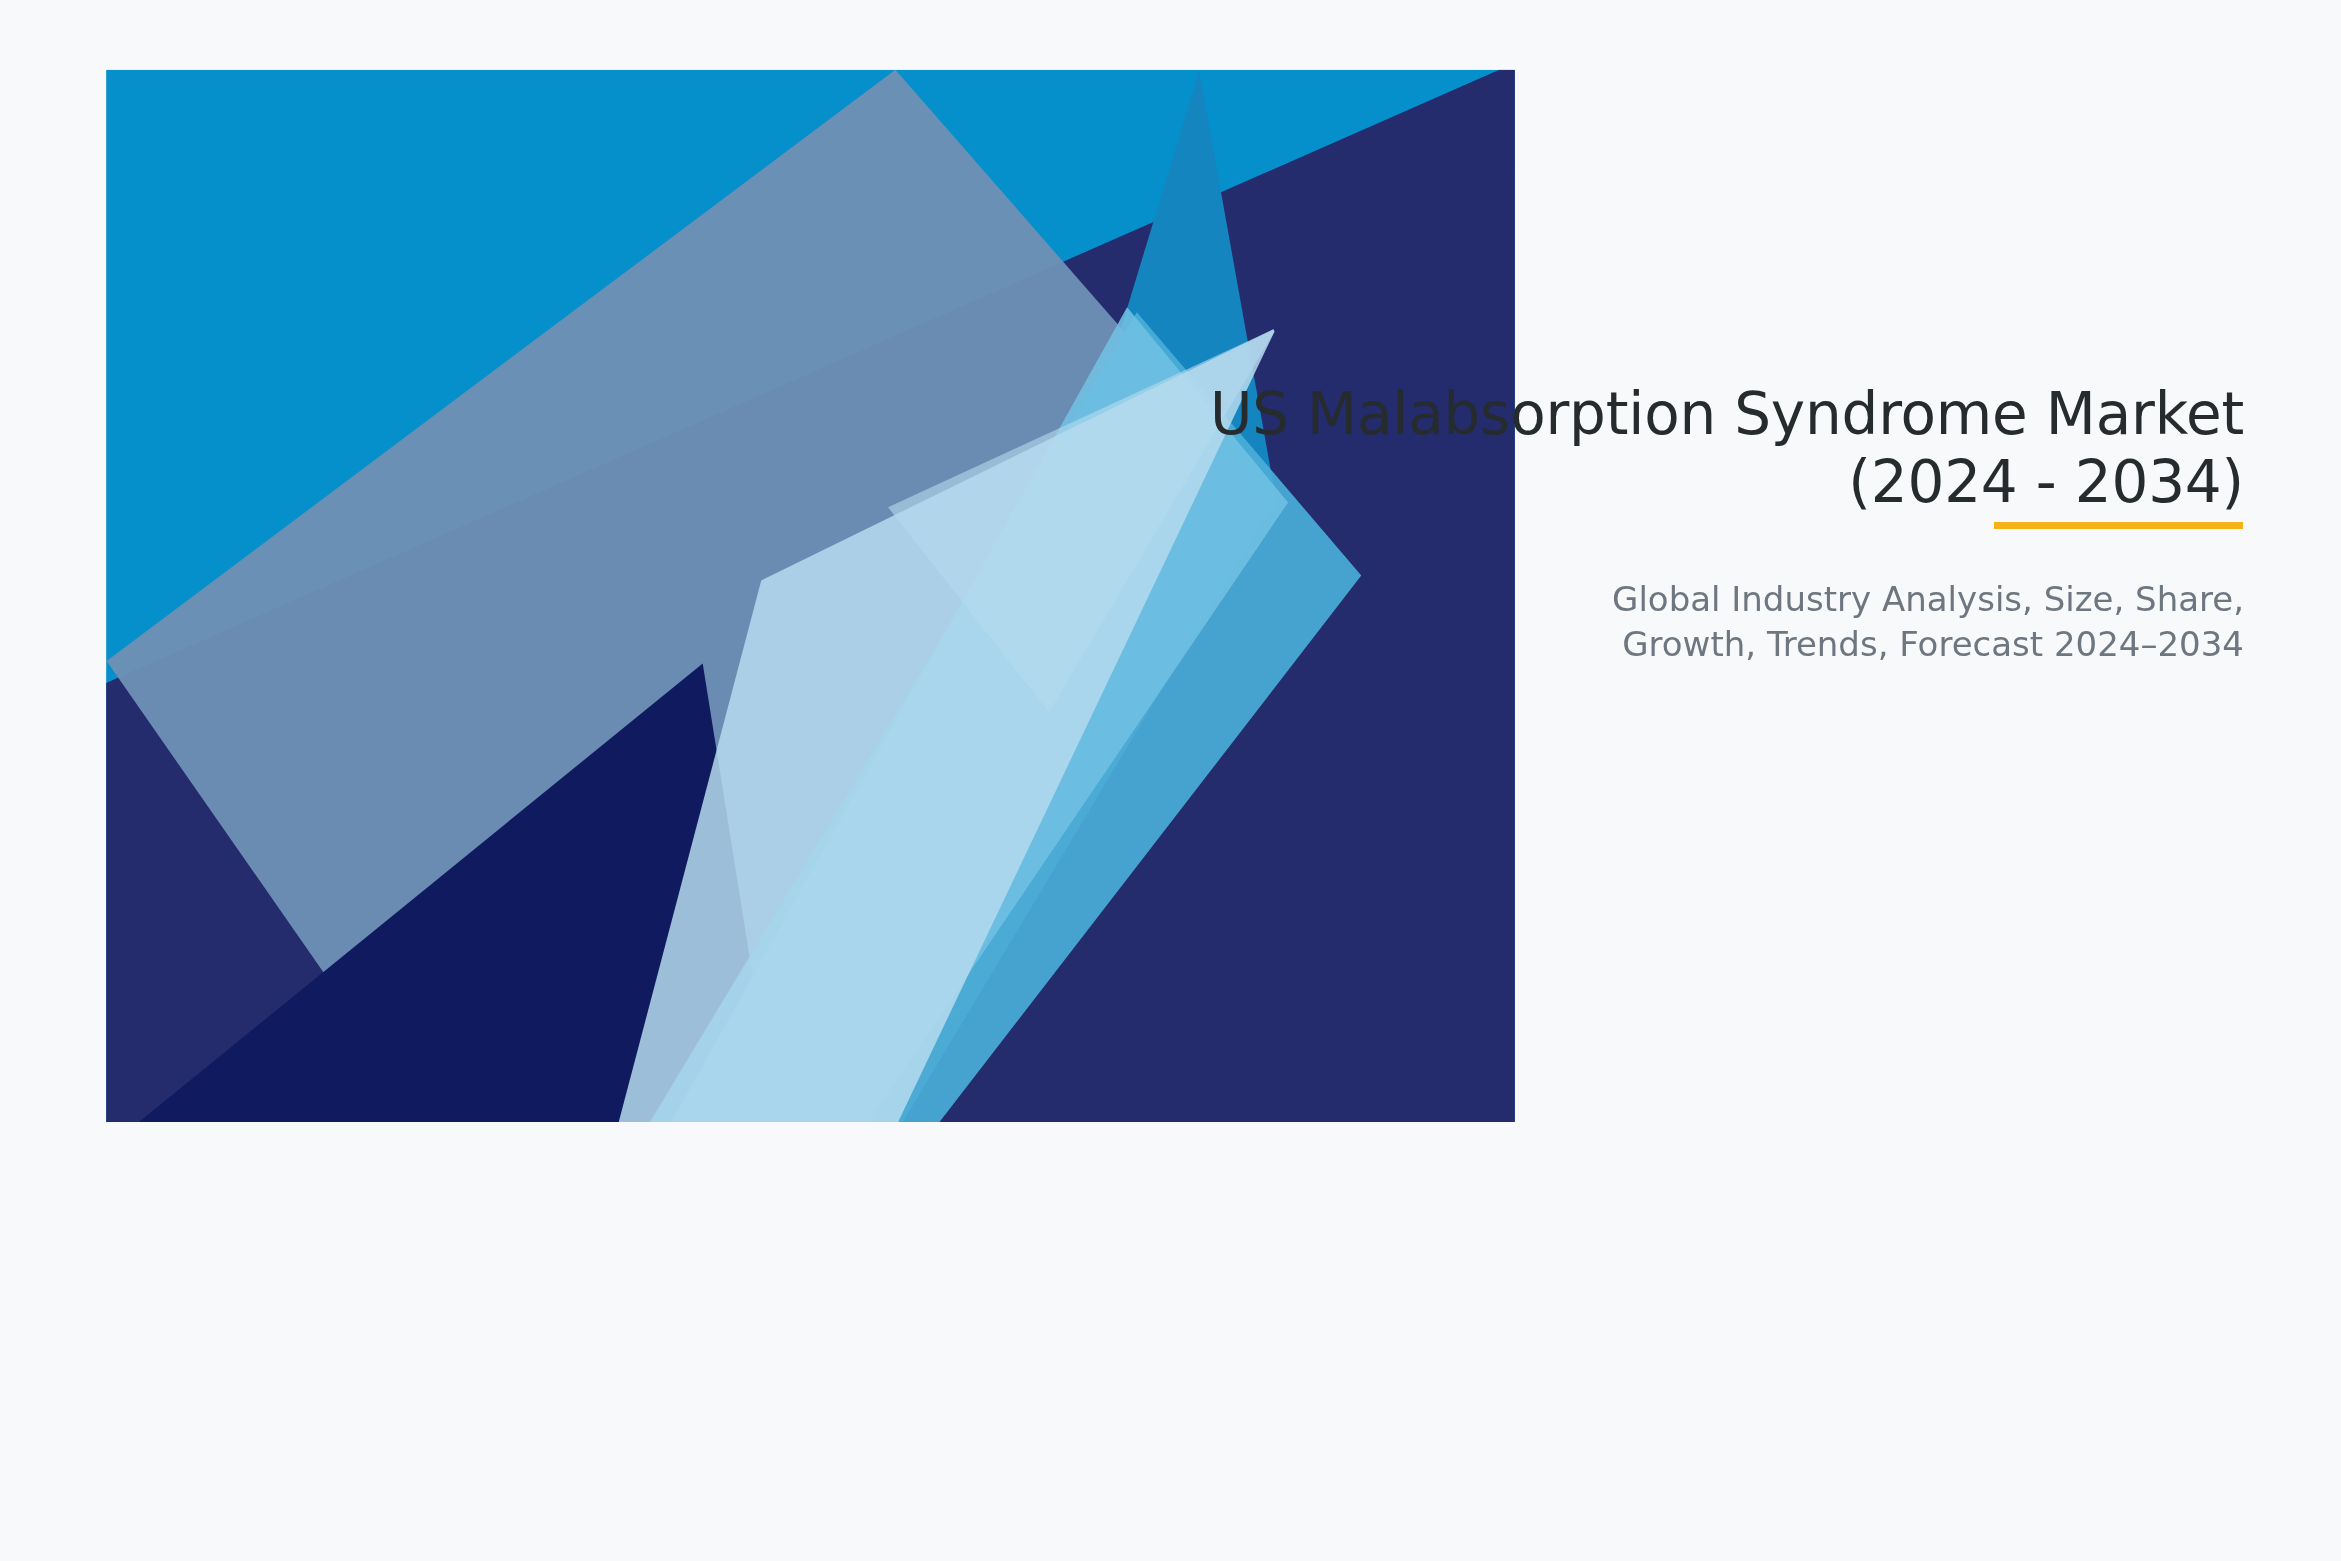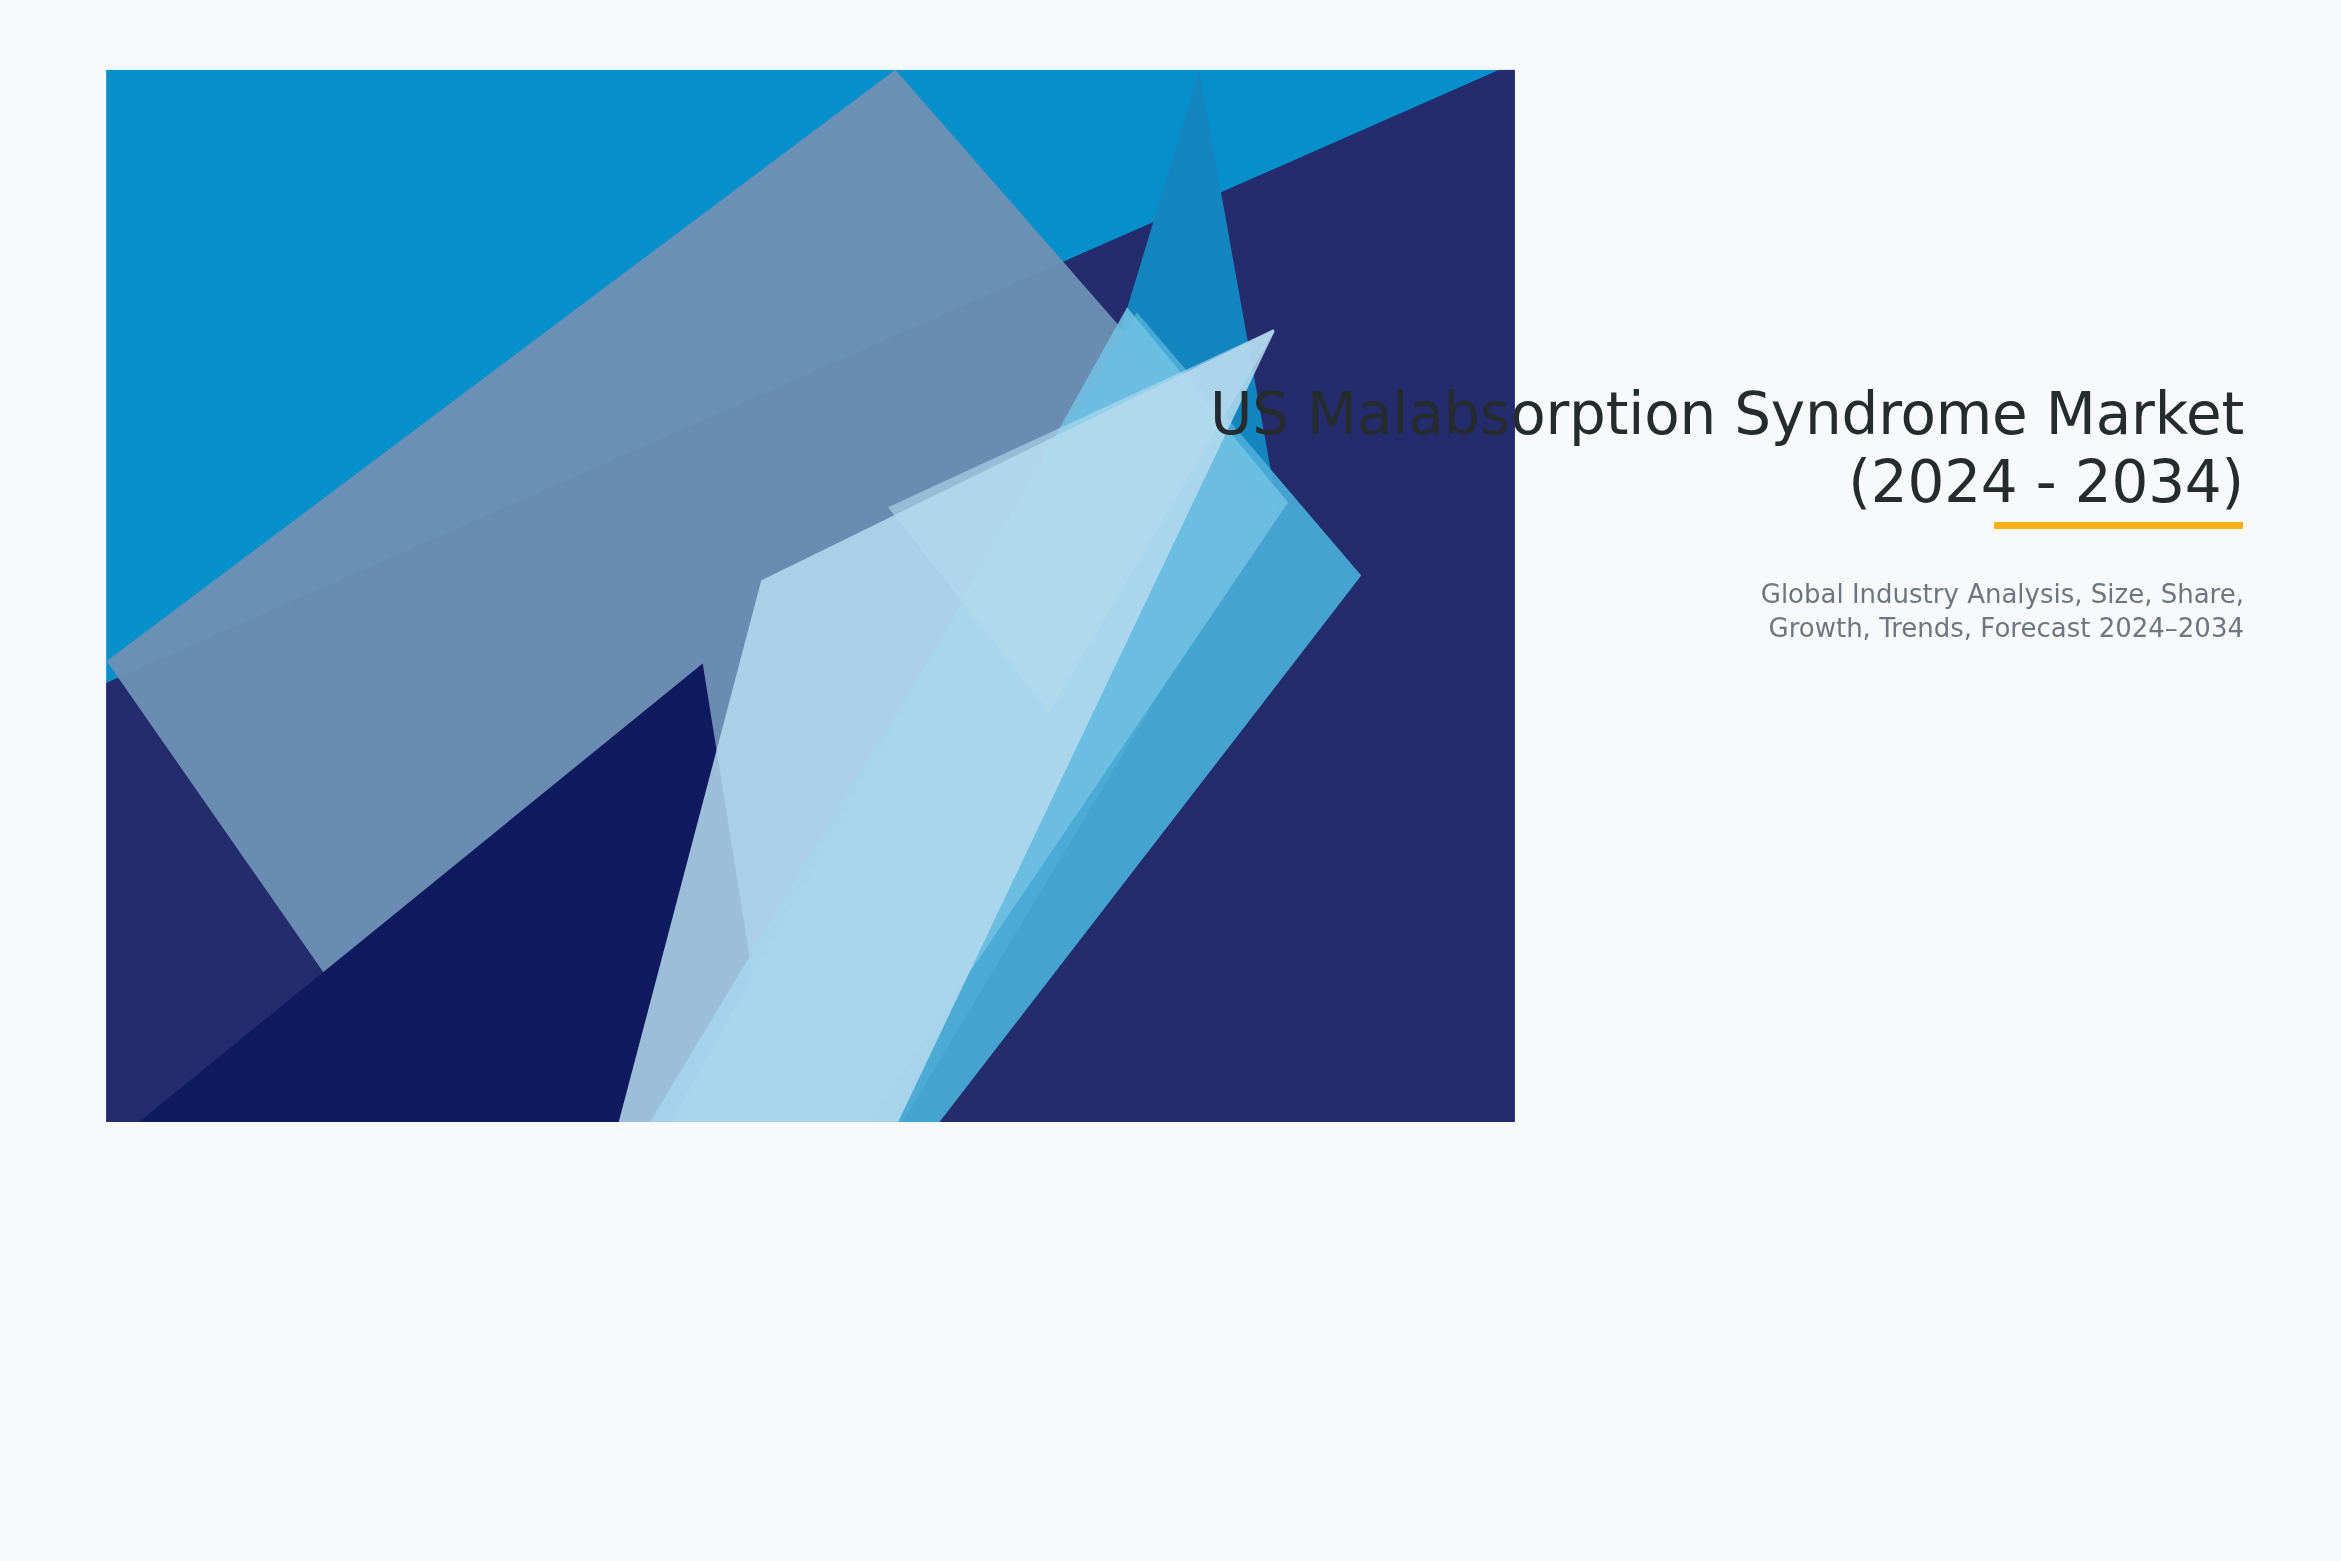--- a/index.html
+++ b/index.html
@@ -54,21 +54,21 @@
     right: 99px;
     top: 522px;
     width: 249px;
     height: 7.3px;
     background: #f7b21a;
     z-index: 6;
   }
   #page-subtitle {
     margin: 0;
     margin-top: 60px;
-    font-size: 26px;
+    font-size: 34px;
     line-height: 1.33;
     color: #6e7680;
     font-weight: 400;
     white-space: pre-line;
   }
 </style>
 </head>
 <body>
 
 <div id="page">

